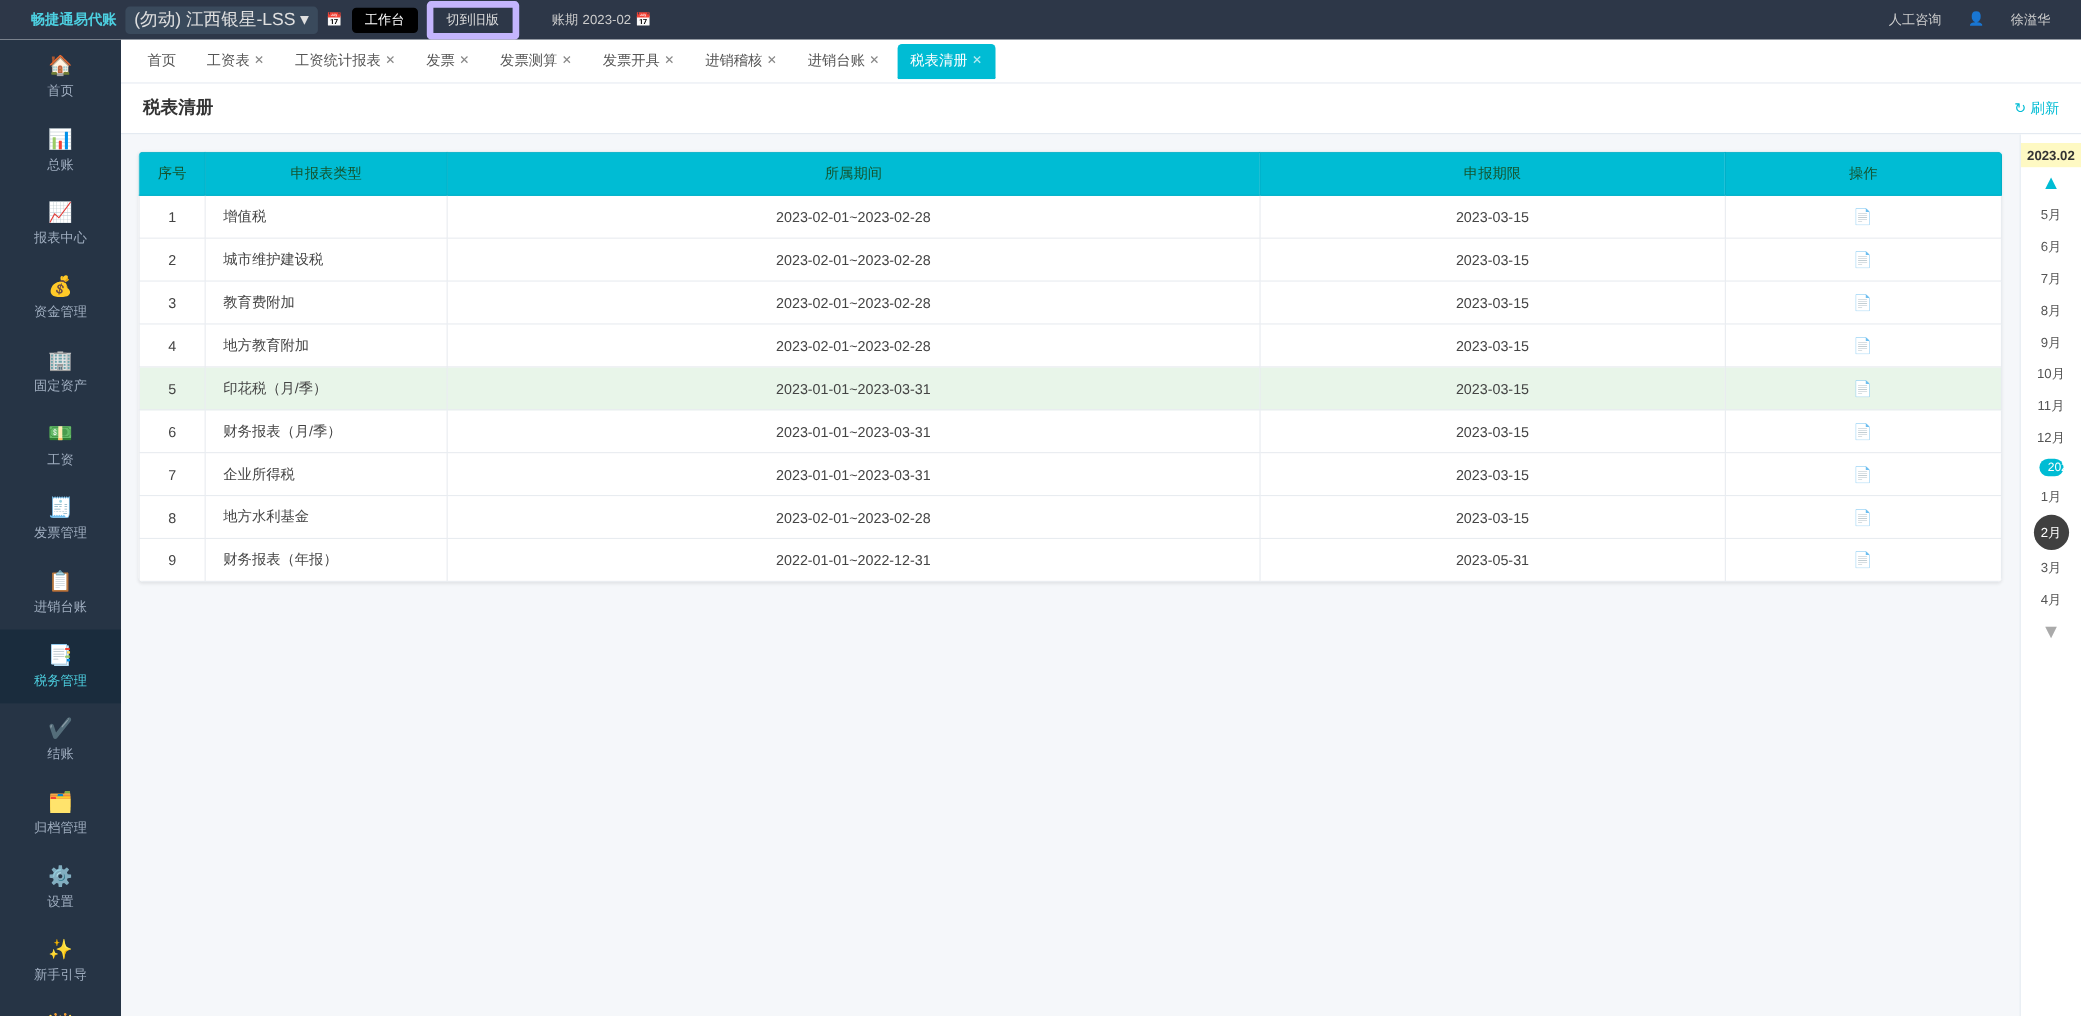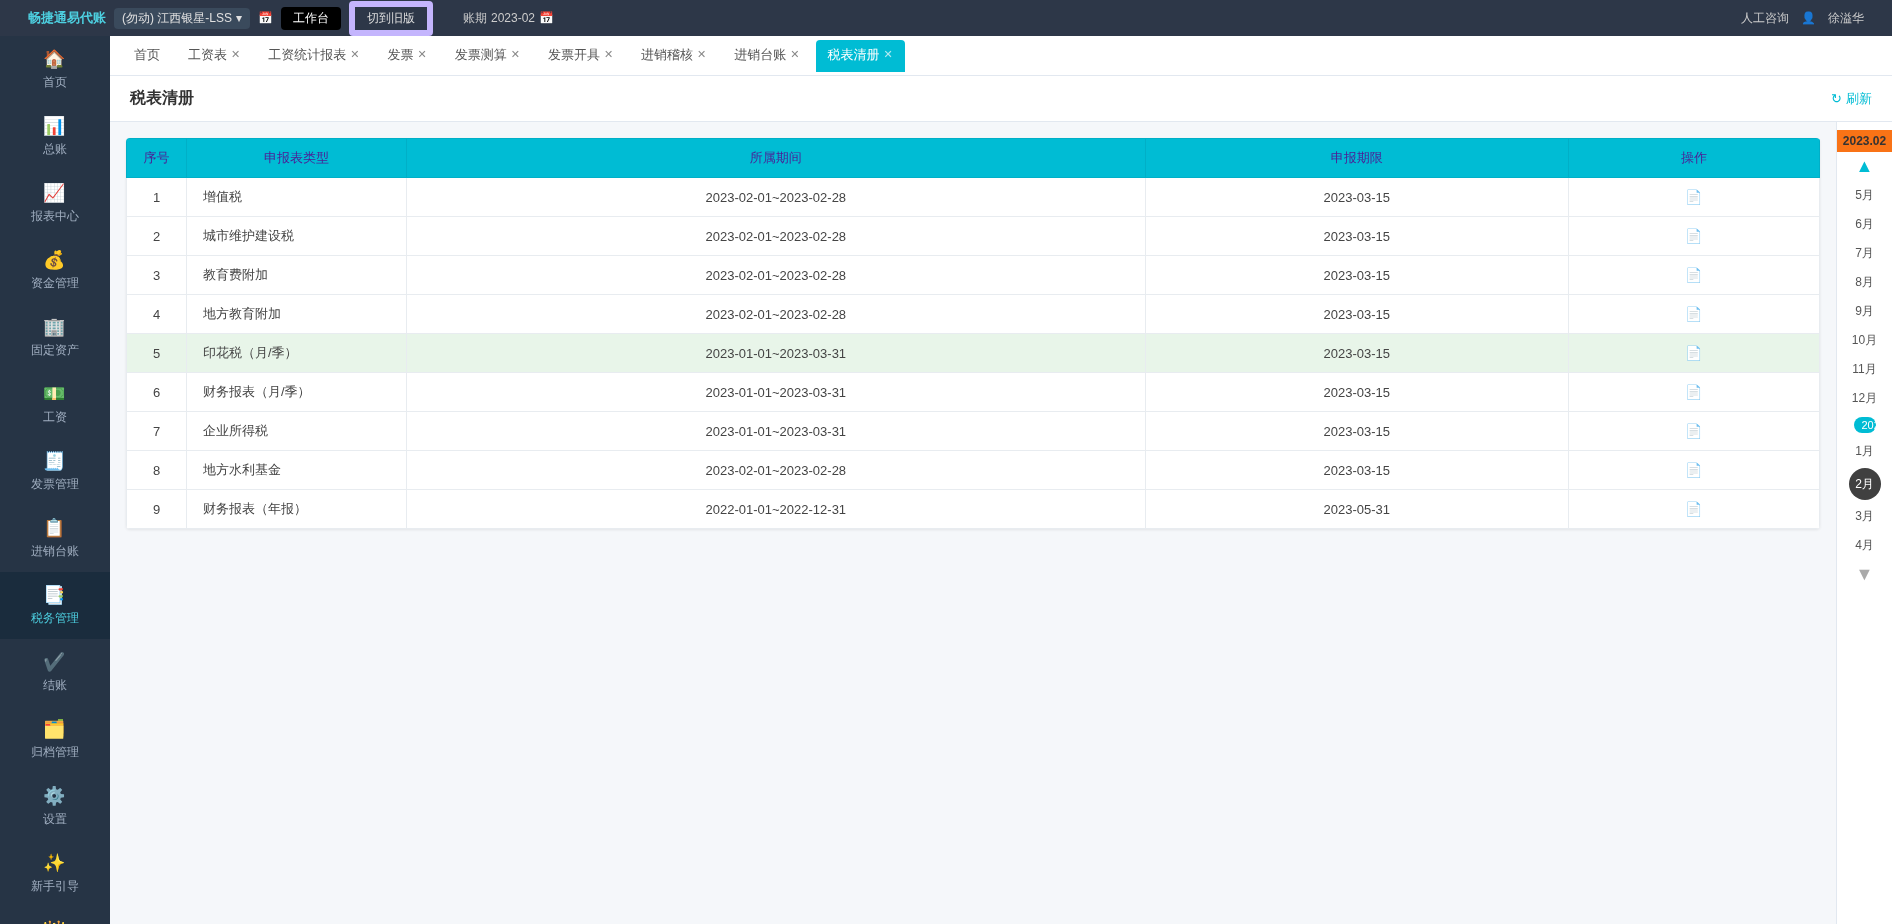--- a/index.html
+++ b/index.html
@@ -15,30 +15,30 @@
       color: #fff;
       font-size: 12px;
       justify-content: space-between;
       flex-shrink: 0;
     }
     .top-bar-left { display: flex; align-items: center; gap: 8px; }
     .top-bar-logo { font-size: 13px; font-weight: bold; color: #4dd0e1; }
     .company-select {
       display: flex; align-items: center; gap: 4px;
       background: #3a4a5c; border-radius: 4px; padding: 2px 8px;
-      cursor: pointer; color: #e0e0e0; font-size: 12px;
+      cursor: pointer; color: #e0e0e0; font-size: 16px;
     }
     .top-bar-btn {
       background: #000000; color: #fff; border: none; border-radius: 4px;
       padding: 3px 12px; cursor: pointer; font-size: 12px;
     }
     .top-bar-btn.outline {
       background: transparent; border: 6px solid #c4b5fd; color: #ddd;
     }
-    .top-bar-right { display: flex; align-items: center; gap: 12px; color: #ccc; font-size: 12px; }
+    .top-bar-right { display: flex; gap: 24px; color: #ccc; font-size: 12px; }
     .period-info { display: flex; align-items: center; gap: 4px; color: #ccc; margin-left: 22px; }
 
     
     .main-layout { display: flex; flex: 1; overflow: hidden; }
 
     
     .sidebar {
       width: 110px;
       background: #263445;
       display: flex;
@@ -106,21 +106,21 @@
     .data-table {
       width: 100%;
       border-collapse: collapse;
       background: #fff;
       border-radius: 4px;
       overflow: hidden;
       box-shadow: 0 1px 3px rgba(0,0,0,0.08);
     }
     .data-table thead tr {
       background: #00bcd4;
-      color: #4c1d95;
+      color: #14532d;
     }
     .data-table thead th {
       padding: 10px 16px;
       text-align: center;
       font-weight: normal;
       font-size: 13px;
       border: 1px solid #00afc7;
     }
     .data-table tbody tr {
       border-bottom: 1px solid #e8ecf0;
@@ -145,21 +145,21 @@
       flex-direction: column;
       align-items: center;
       padding: 8px 0;
       flex-shrink: 0;
       overflow-y: auto;
       font-size: 12px;
     }
     .timeline-header {
       color: #333; font-size: 12px; font-weight: bold;
       padding: 4px 0; text-align: center; width: 100%;
-      background: #f97316;
+      background: #fef9c3;
     }
     .timeline-item {
       width: 100%; text-align: center; padding: 6px 2px;
       cursor: pointer; color: #555; font-size: 12px;
     }
     .timeline-chevron {
       cursor: pointer; color: #00bcd4; font-size: 18px; padding: 4px;
     }
     .timeline-chevron-down {
       cursor: pointer; color: #aaa; font-size: 18px; padding: 4px;

